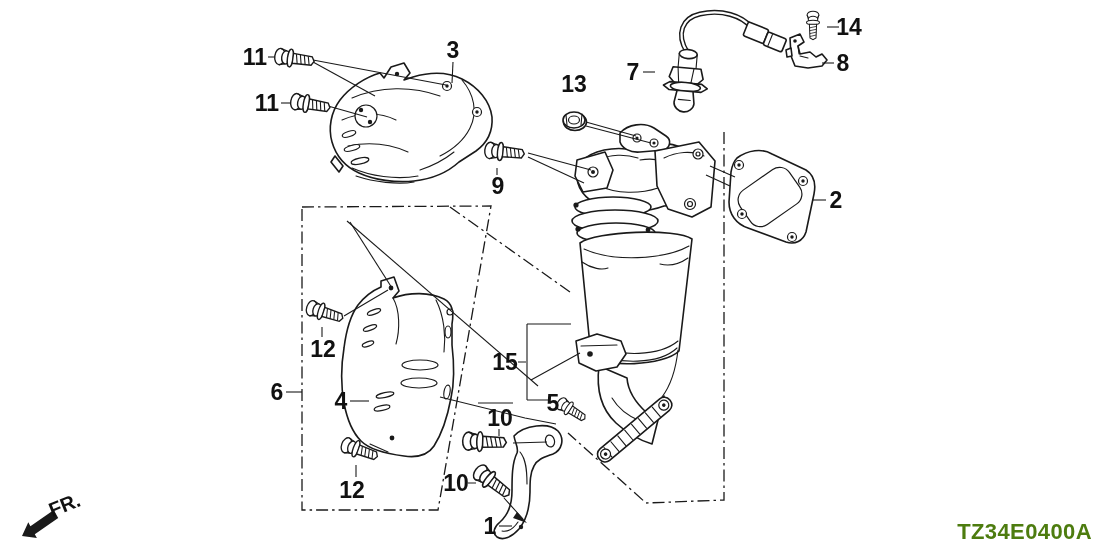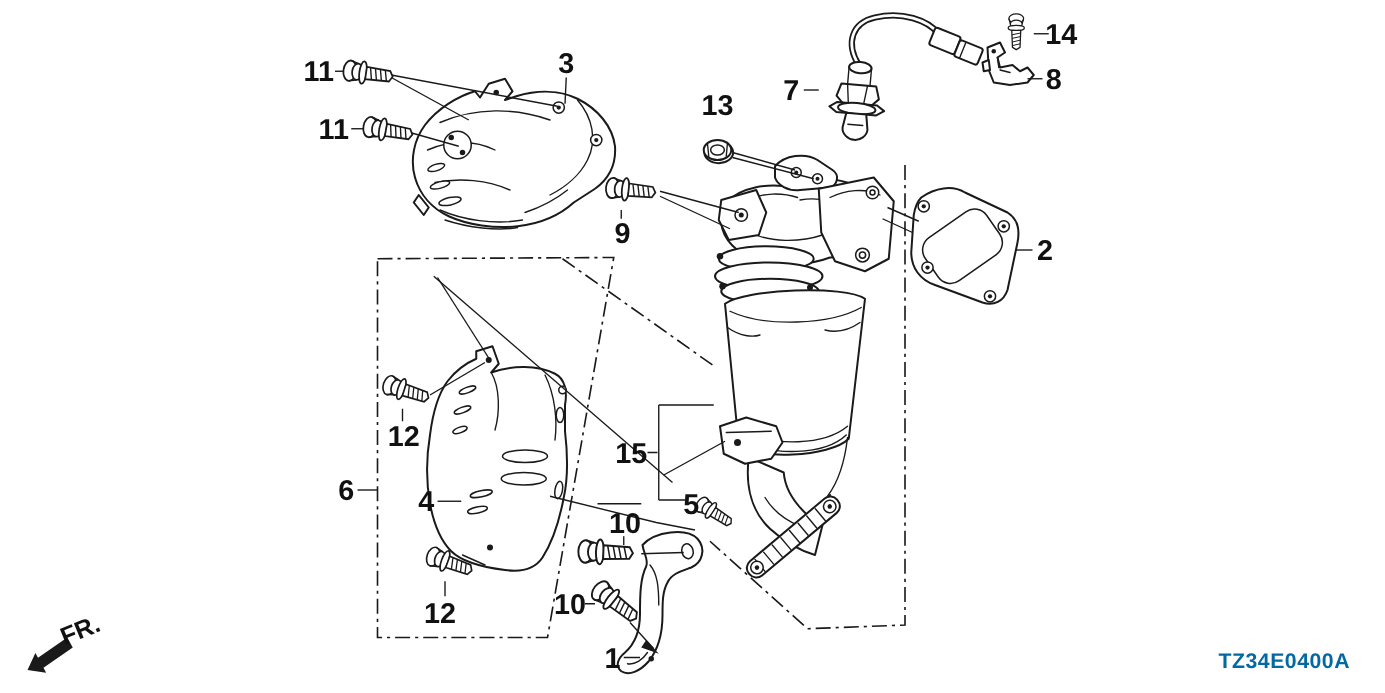--- a/index.html
+++ b/index.html
@@ -1,20 +1,20 @@
 <!DOCTYPE html>
 <html><head>
 <meta charset="utf-8">
 <style>
   html,body{margin:0;padding:0;background:#fff;}
   .stage{position:relative;width:1108px;height:554px;background:#fff;overflow:hidden;
          font-family:"Liberation Sans",sans-serif;}
   .stage svg{position:absolute;left:0;top:0;}
-  .diagram-code{position:absolute;right:28px;top:519px;font-size:17px;font-weight:bold;
-         color:#0369a1;letter-spacing:.4px;}
+  .diagram-code{position:absolute;right:16px;top:519px;font-size:22px;font-weight:bold;
+         color:#4d7c0f;letter-spacing:.4px;}
   .fr-label{position:absolute;left:54px;top:499px;font-size:20px;font-weight:bold;color:#111;
          transform:rotate(-22deg);transform-origin:left bottom;}
   .callout{font-family:"Liberation Sans",sans-serif;font-weight:bold;font-size:23px;fill:#111;}
   .ln{stroke:#1a1a1a;stroke-width:1.1;fill:none;}
   .outline{stroke:#1a1a1a;stroke-width:1.6;fill:#fff;stroke-linejoin:round;}
   .detail{stroke:#1a1a1a;stroke-width:1.1;fill:none;stroke-linecap:round;}
   .dashdot{stroke:#1a1a1a;stroke-width:1.3;fill:none;stroke-dasharray:12 4 2.5 4;}
   .holering{stroke:#1a1a1a;stroke-width:1.2;fill:#fff;}
   .dot{fill:#1a1a1a;stroke:none;}
 </style>

